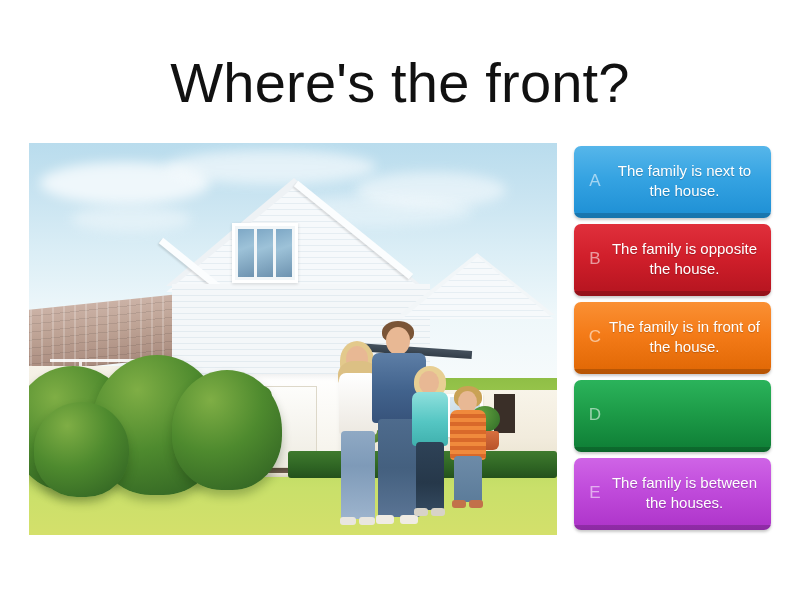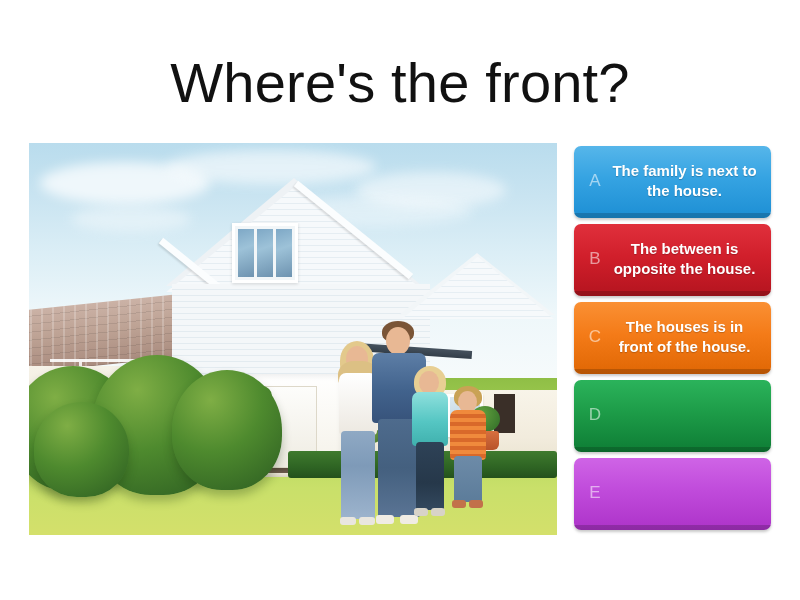--- a/index.html
+++ b/index.html
@@ -456,21 +456,21 @@
     font-size: 17px;
     font-weight: 400;
     color: rgba(255,255,255,0.55);
   }
   .option-text {
     position: relative;
     z-index: 2;
     flex: 1;
     text-align: center;
     font-size: 15px;
-    font-weight: bold;
+    font-weight: normal;
     color: #ffffff;
     line-height: 1.28;
     text-shadow: 0 1px 1px rgba(0,0,0,0.22);
     padding-right: 2px;
   }
 
   .opt-a { background: linear-gradient(180deg, #56b6ea 0%, #35a3e2 45%, #1d8fd4 100%); }
   .opt-b { background: linear-gradient(180deg, #e0303c 0%, #d11f2b 45%, #b4141f 100%); }
   .opt-c { background: linear-gradient(180deg, #fa9034 0%, #f47b18 45%, #e06704 100%); }
   .opt-d { background: linear-gradient(180deg, #2bb35b 0%, #1d9c48 45%, #0e7d35 100%); }
@@ -587,29 +587,30 @@
 
 <div class="options">
 
   <div class="option opt-a">
     <div class="option-letter">A</div>
     <div class="option-text">The family is next to the house.</div>
   </div>
 
   <div class="option opt-b">
     <div class="option-letter">B</div>
-    <div class="option-text">The between is opposite the house.</div>
+    <div class="option-text">The family is opposite the house.</div>
   </div>
 
   <div class="option opt-c">
     <div class="option-letter">C</div>
-    <div class="option-text">The houses is in front of the house.</div>
+    <div class="option-text">The family is in front of the house.</div>
   </div>
 
   <div class="option opt-d">
     <div class="option-letter">D</div>
   </div>
 
   <div class="option opt-e">
     <div class="option-letter">E</div>
+    <div class="option-text">The family is between the houses.</div>
   </div>
 
 </div>
 
 </body></html>

